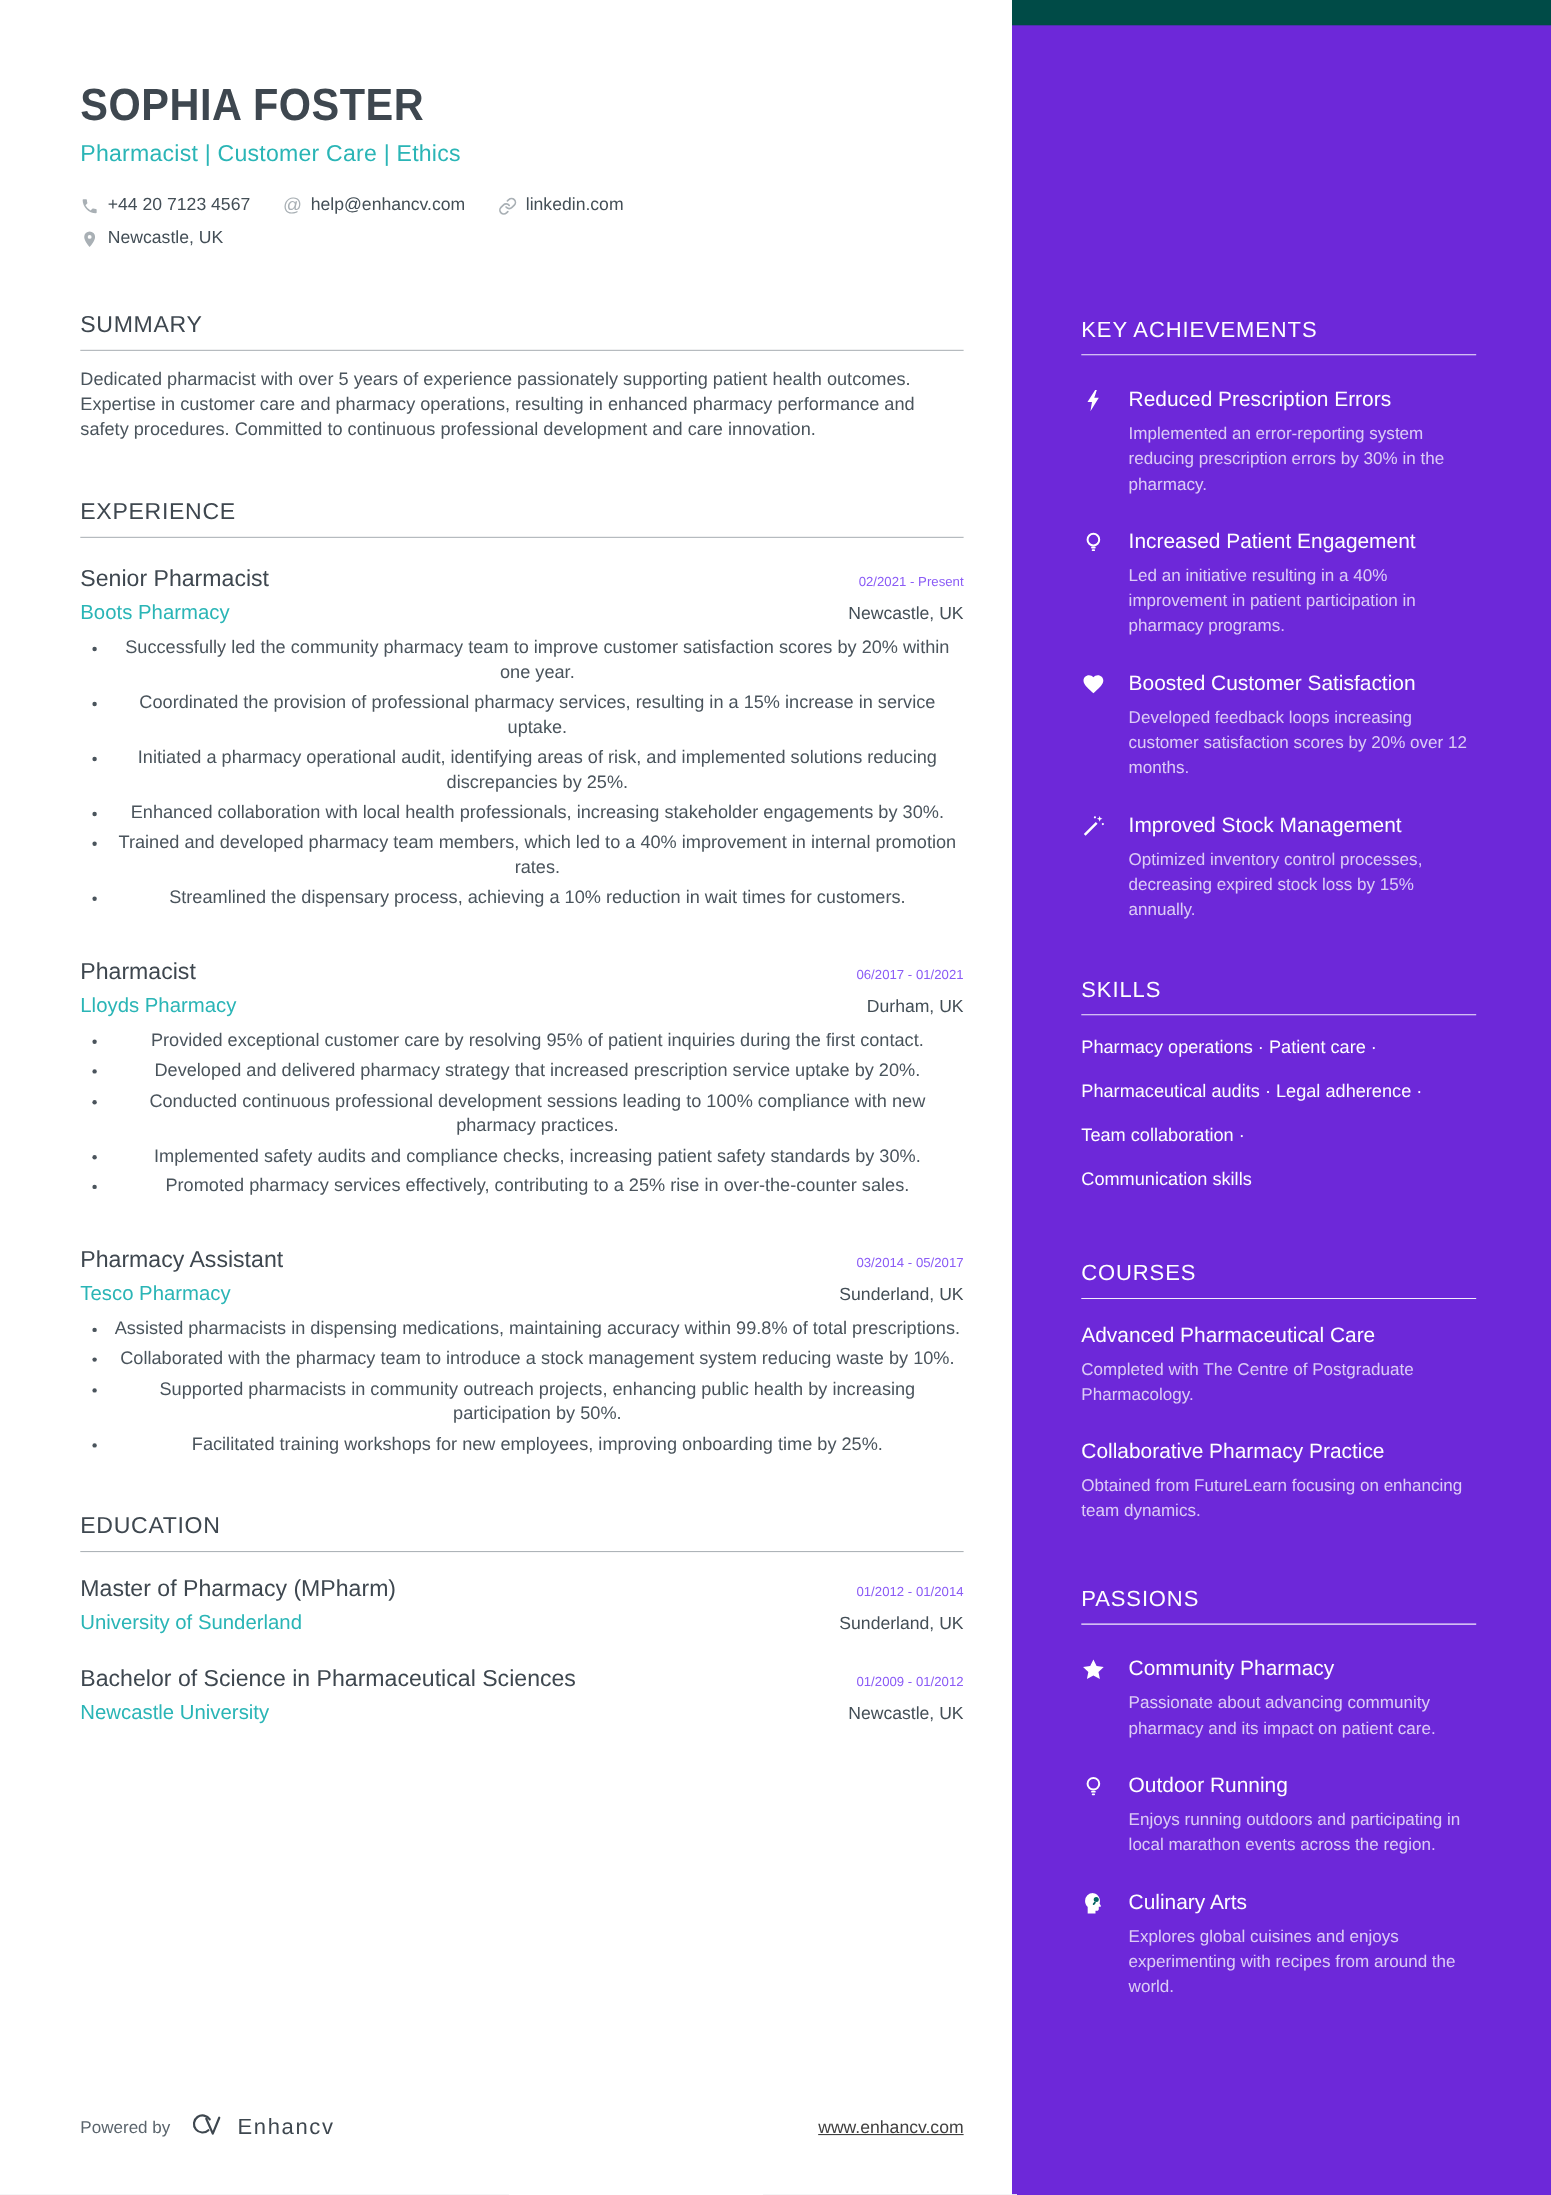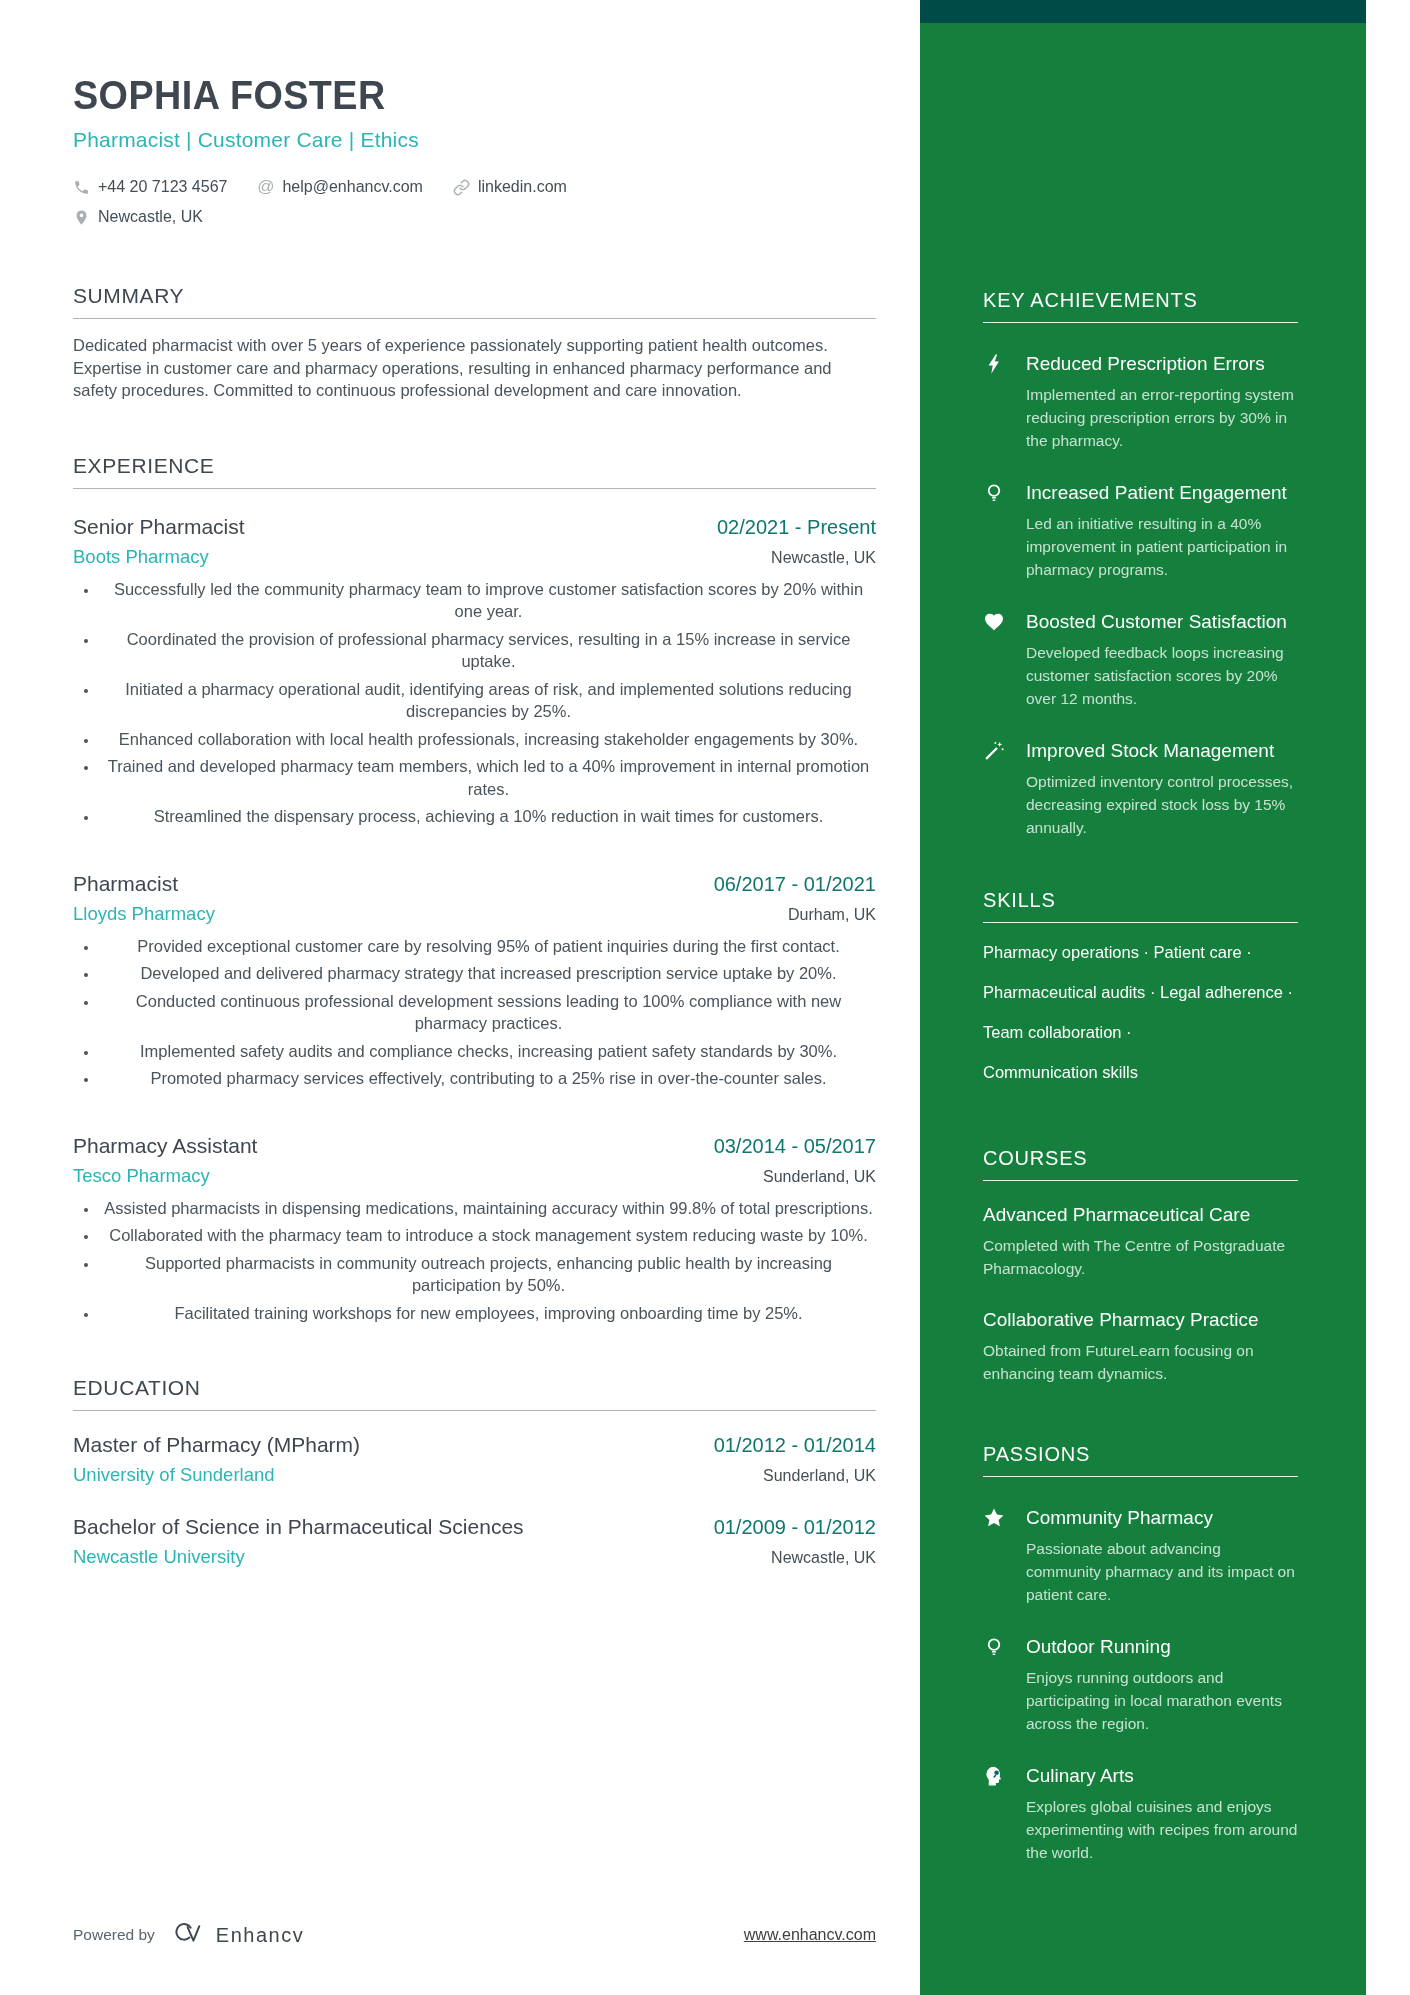--- a/index.html
+++ b/index.html
@@ -22,42 +22,42 @@
   .section { margin-top:50px; }
   .sec-heading { font-size:21px; font-weight:500; color:#3e474f; letter-spacing:0.6px; line-height:27px; }
   .sec-divider { height:0; border-bottom:1px solid #aeb4b8; margin-top:9px; }
 
   .summary-text { margin-top:15px; font-size:16.5px; line-height:22.5px; color:#4a545c; max-width:803px; }
 
   .job { margin-top:24px;text-align:center; }
   .job + .job { margin-top:42px; }
   .row-split { display:flex; justify-content:space-between; align-items:baseline; }
   .job-title { font-size:21px; font-weight:500; color:#3e474f; line-height:27px; }
-  .job-dates { font-size:20px; color:#0f766e; }
+  .job-dates { font-size:12px; color:#8b5cf6; }
   .job-sub { margin-top:5px; }
   .company { font-size:18.5px; font-weight:500; color:#2ab5b6; line-height:24px; }
   .job-loc { font-size:16px; color:#434e56; }
   .bullets { margin-top:9px; padding-left:26px; list-style:disc; }
   .bullets li { font-size:16.5px; line-height:22.5px; color:#4a545c; margin-bottom:5px; padding-left:2px; }
   .bullets li::marker { color:#4a545c; font-size:13px; }
 
   .degree { margin-top:20px; }
   .degree + .degree { margin-top:26px; }
   .degree-title { font-size:21px; font-weight:400; color:#3e474f; line-height:27px; }
   .school { font-size:18.5px; color:#2ab5b6; line-height:24px; margin-top:5px; }
 
   .footer { position:absolute; left:73px; bottom:46px; width:803px; display:flex; align-items:center; justify-content:space-between; }
   .powered { display:flex; align-items:center; gap:14px; }
   .powered-label { font-size:15.5px; color:#5a646c; }
   .brand-lockup { display:flex; align-items:center; gap:9px; }
   .brand-word { font-size:20px; color:#3e474f; letter-spacing:1.5px; font-weight:400; }
   .site-url { font-size:16px; color:#404040;text-decoration:underline; }
 
   
-  .sidebar { position:relative; width:446px; background:#15803d; color:#ffffff; padding:287px 68px 30px 63px; }
+  .sidebar { position:relative; width:490px; background:#6d28d9; color:#ffffff; padding:287px 68px 30px 63px; }
   .sidebar-strip { position:absolute; top:0; left:0; right:0; height:23px; background:#004b47; }
 
   .side-sec { margin-top:0; }
   .side-heading { font-size:20px; font-weight:400; letter-spacing:0.8px; line-height:26px; color:#ffffff; }
   .side-divider { height:0; border-bottom:1.5px solid rgba(255,255,255,0.92); margin-top:9px; }
 
   .side-item { display:grid; grid-template-columns:43px 1fr; margin-top:27px; }
   .side-item:first-of-type { margin-top:19px; }
   .side-icon { width:22px; height:22px; margin-top:3px; }
   .side-item-title { font-size:19px; font-weight:500; color:#ffffff; line-height:27px; }

